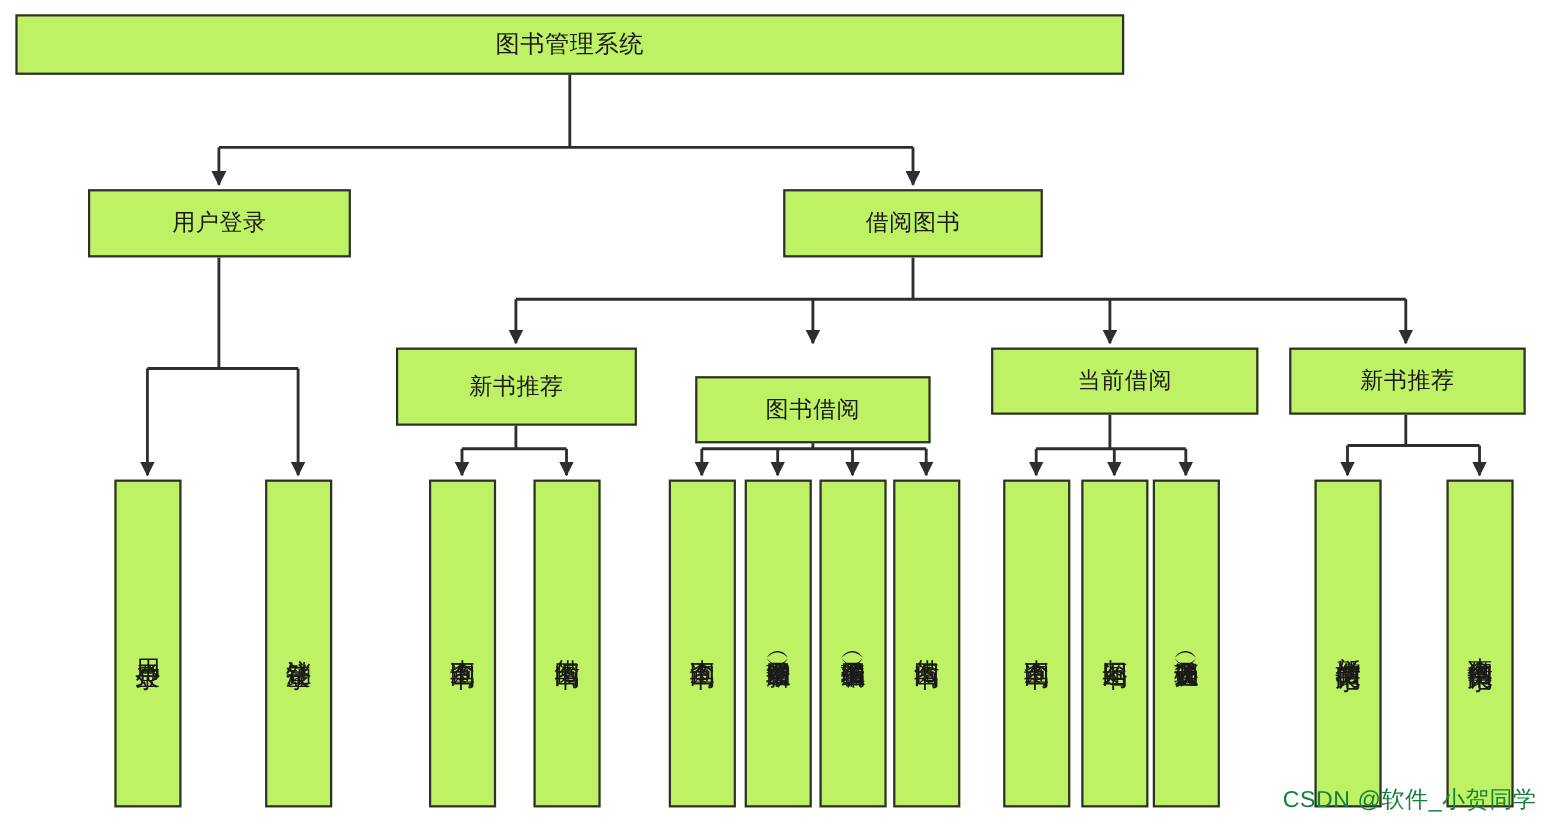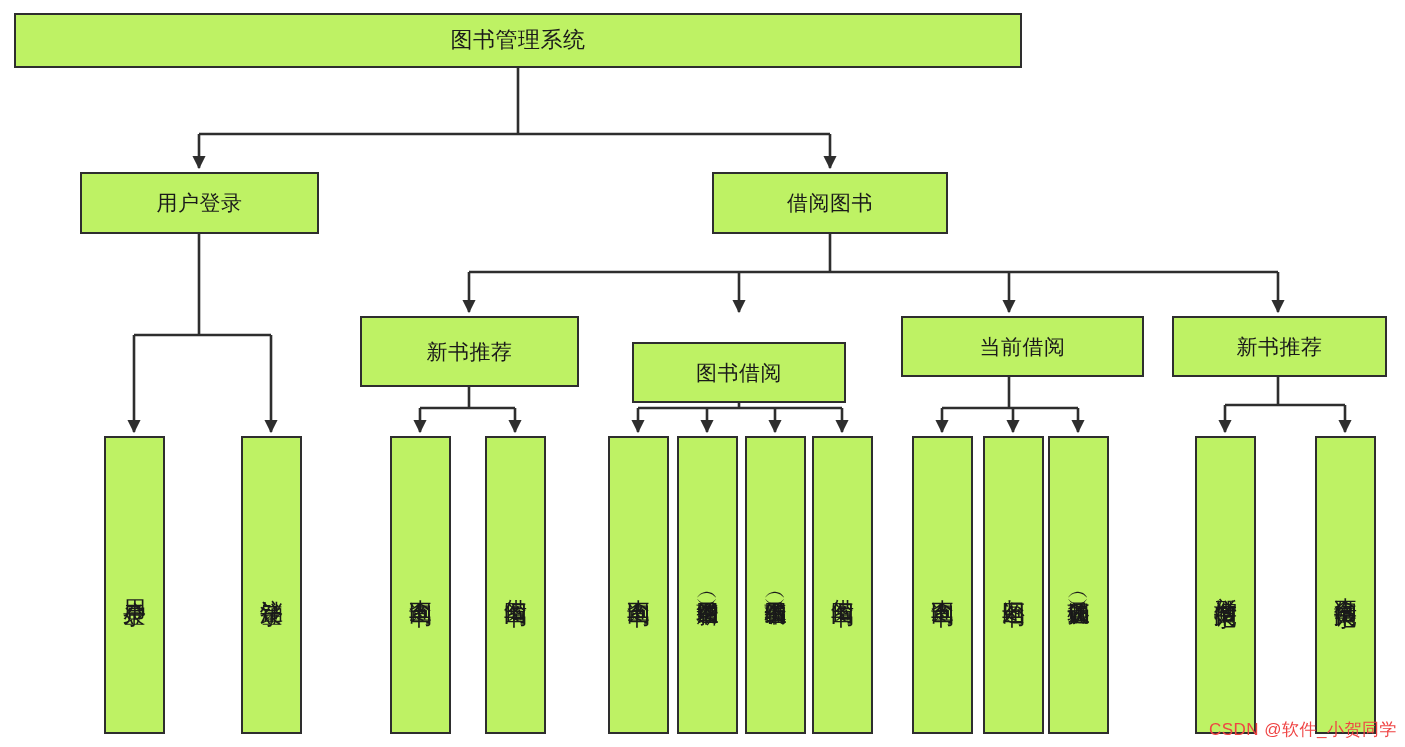--- a/index.html
+++ b/index.html
@@ -44,22 +44,22 @@
     text-orientation:upright;
     font-size:23px;
     line-height:1.0;
     letter-spacing:2px;
   }
   .v-node.tight .lbl{font-size:22px;letter-spacing:0px;}
   .watermark{
     position:absolute;
     right:8px;
     bottom:6px;
-    font-size:17px;
-    color:#ef4444;
+    font-size:21px;
+    color:#15803d;
     letter-spacing:0.5px;
     white-space:nowrap;
     pointer-events:none;
   }
 </style>
 </head>
 <body>
 
 <div id="canvas">
 

